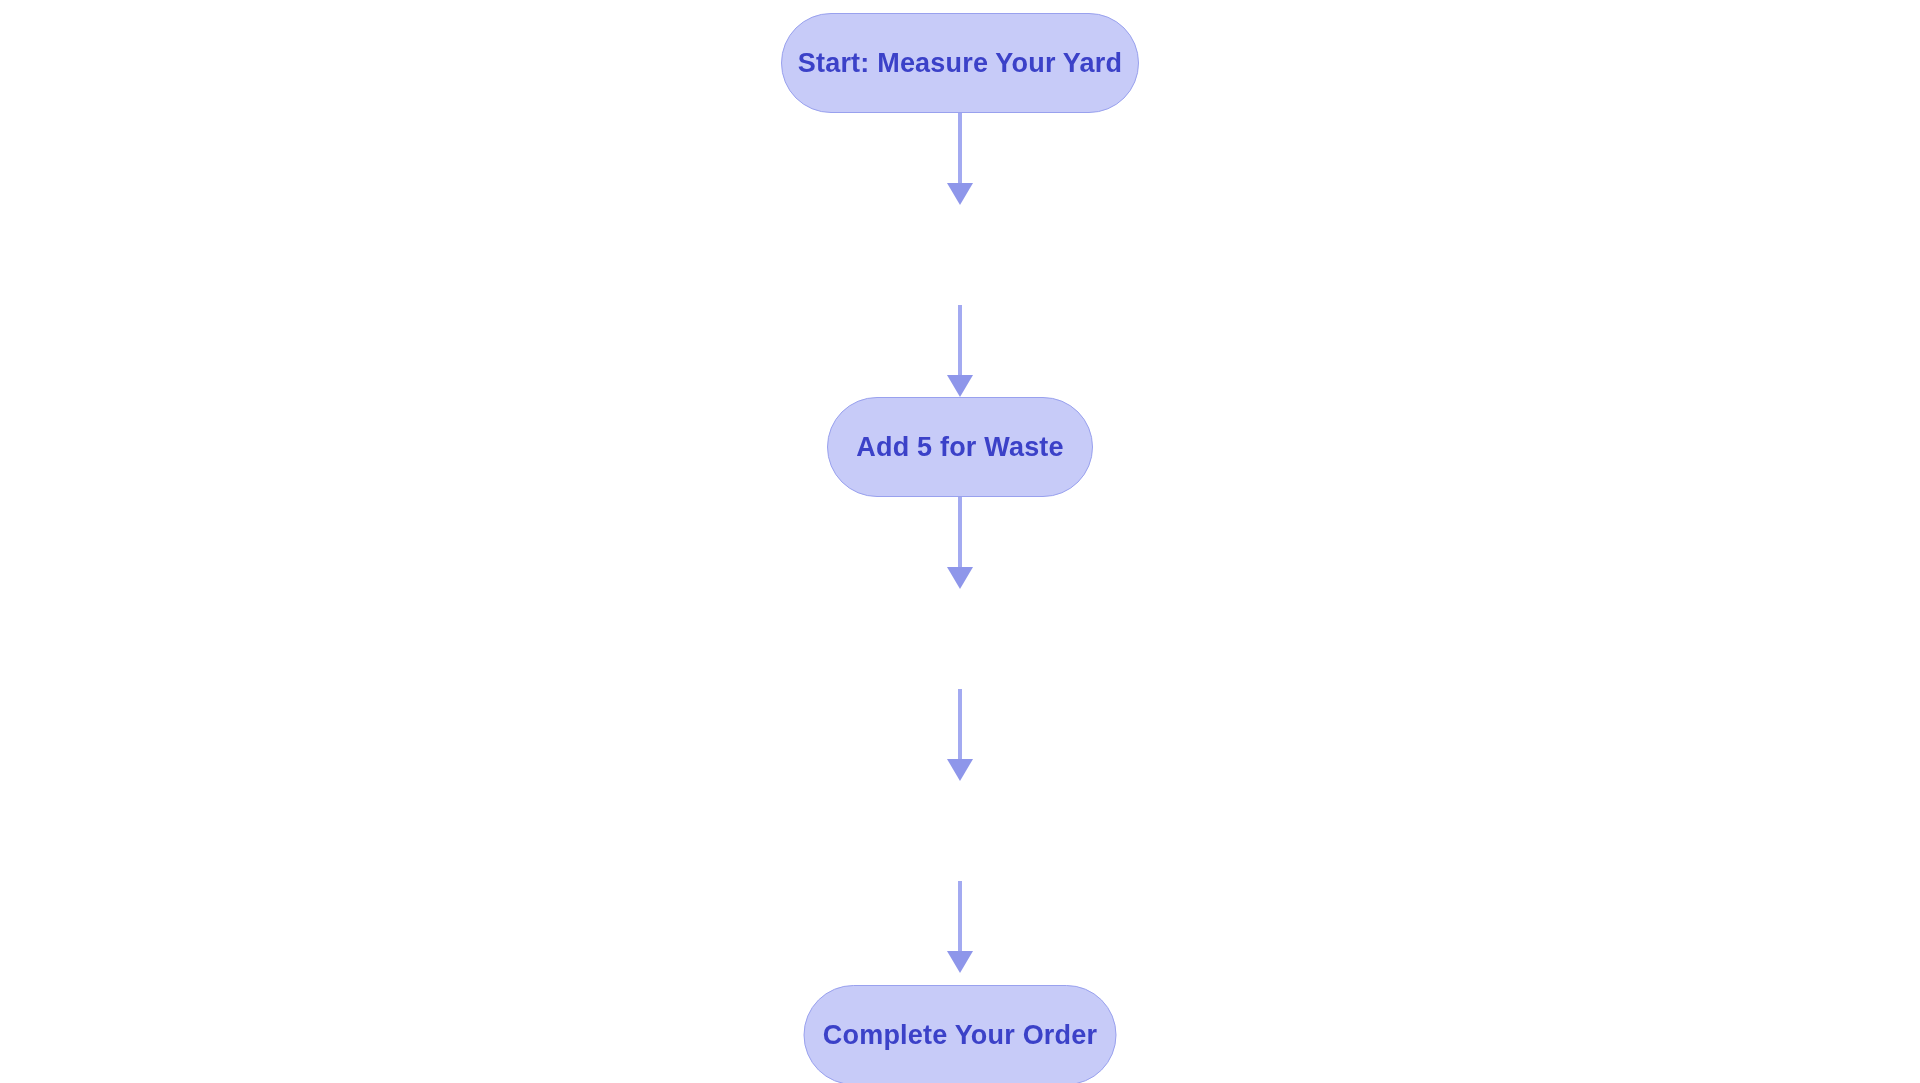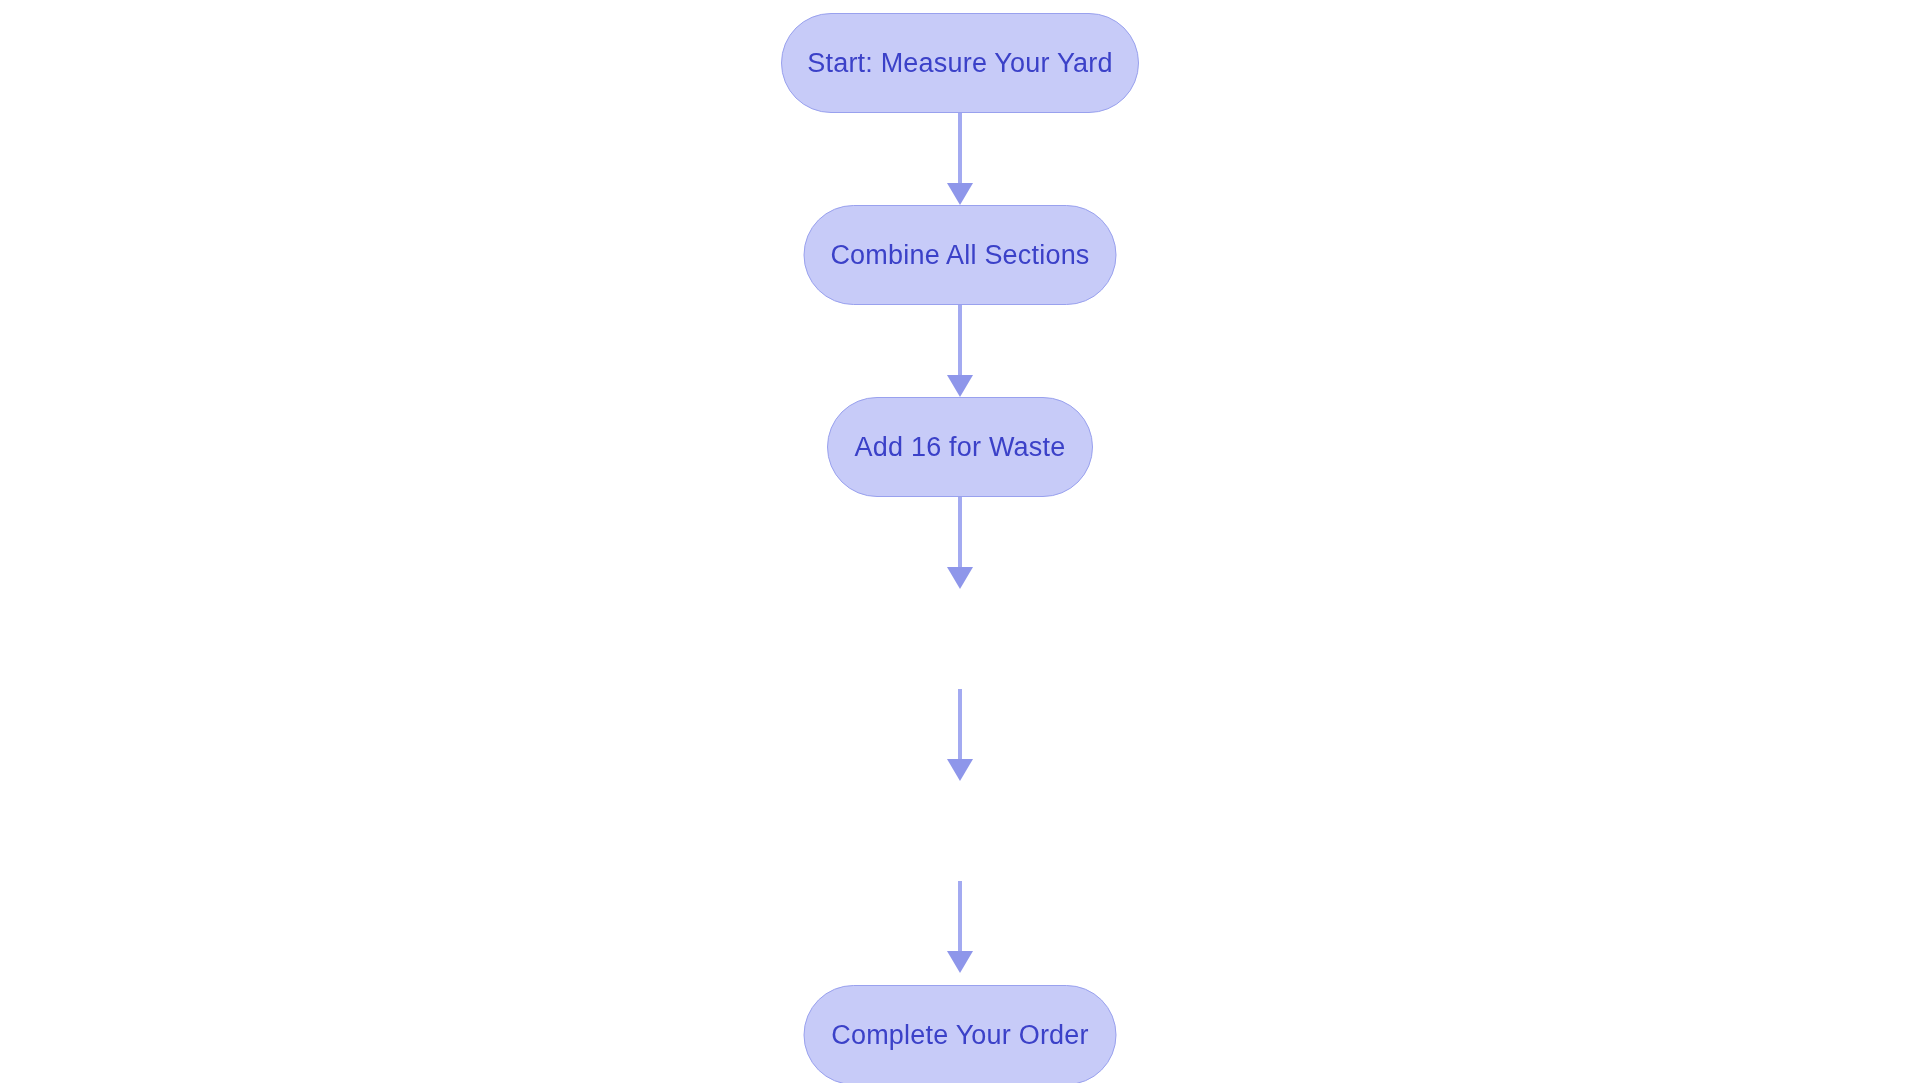--- a/index.html
+++ b/index.html
@@ -17,20 +17,21 @@
     background: var(--background);
     overflow: hidden;
     font-family: "Liberation Sans", sans-serif;
   }
   .canvas {
     position: absolute;
     left: 0; top: 0;
     width: 1920px;
     height: 1083px;
     background: var(--background);
+    font-weight: bold;
   }
   .node {
     position: absolute;
     left: 50%;
     transform: translateX(-50%);
     height: 100px;
     border-radius: 50px;
     background: var(--node-fill);
     border: 1.6px solid var(--node-border);
     color: var(--node-text);
@@ -84,31 +85,28 @@
 
   <div class="node node-0">
     <span>Start: Measure Your Yard</span>
   </div>
 
   <div class="arrow arrow-0">
     <div class="line"></div>
     <div class="head"></div>
   </div>
 
-  <div class="node node-1">
-    <span>Combine All Sections</span>
-  </div>
 
   <div class="arrow arrow-1">
     <div class="line"></div>
     <div class="head"></div>
   </div>
 
   <div class="node node-2">
-    <span>Add 16 for Waste</span>
+    <span>Add 5 for Waste</span>
   </div>
 
   <div class="arrow arrow-2">
     <div class="line"></div>
     <div class="head"></div>
   </div>
 
 
   <div class="arrow arrow-3">
     <div class="line"></div>

